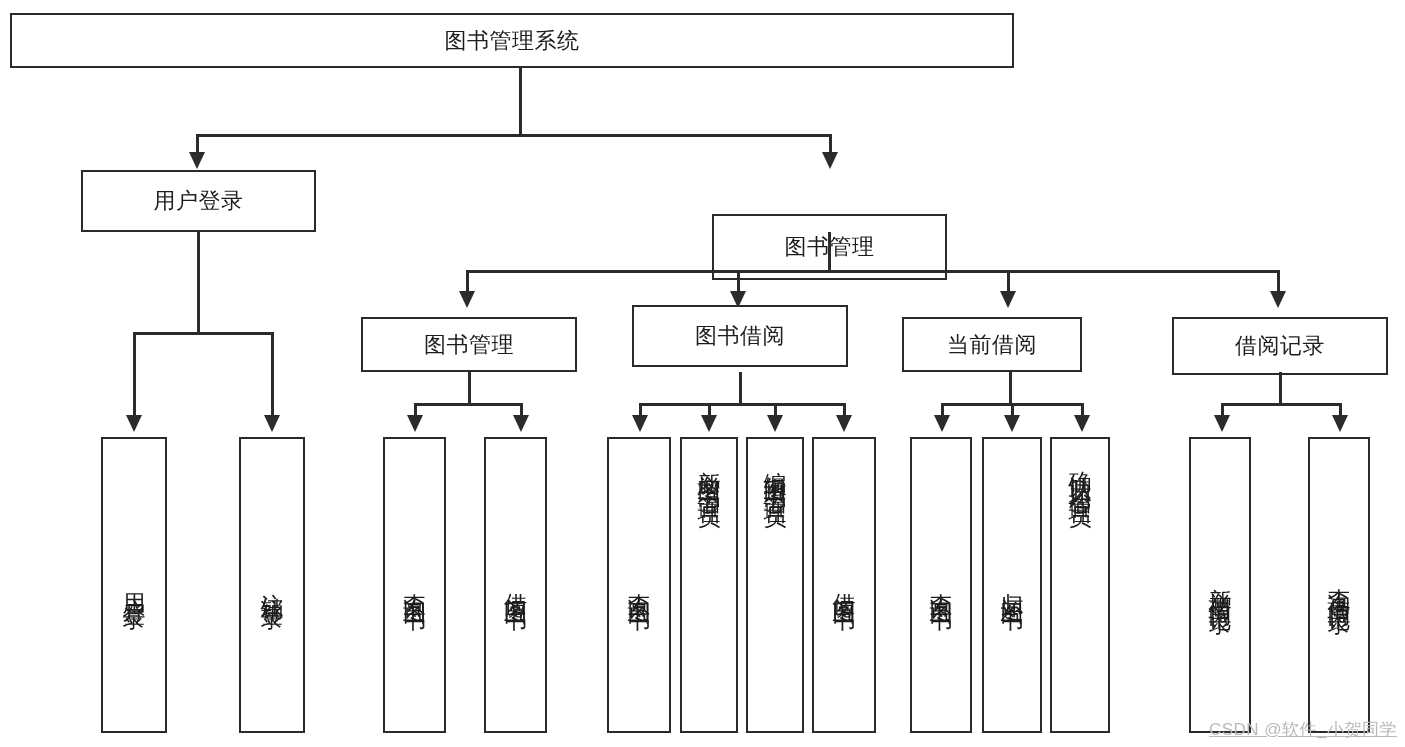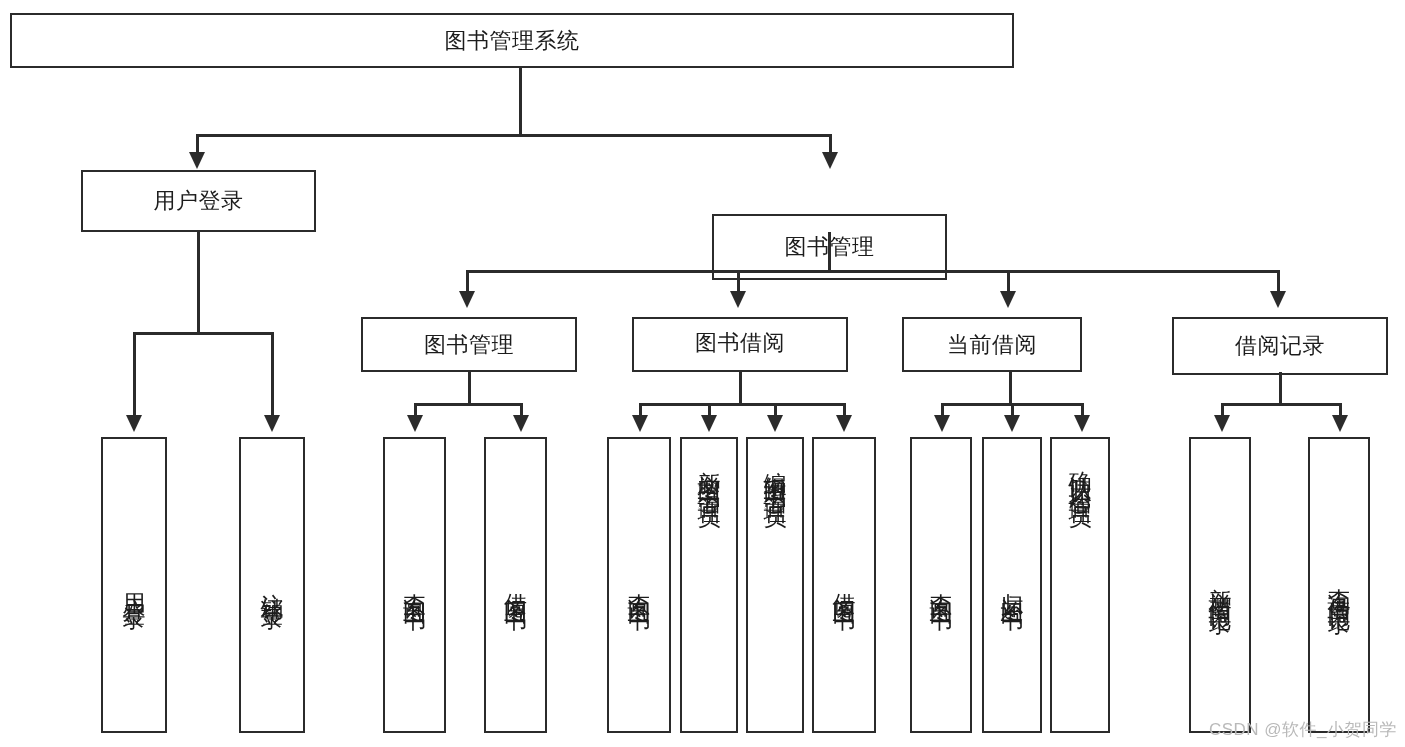--- a/index.html
+++ b/index.html
@@ -73,20 +73,21 @@
 
   #watermark {
     position: absolute;
     right: 8px;
     bottom: 6px;
     font-size: 17px;
     color: #b9b9b9;
     letter-spacing: 0.5px;
     white-space: nowrap;
     pointer-events: none;
+    text-decoration: underline;
   }
 </style>
 </head>
 <body>
 
 <div id="canvas">
 
   <div class="node" style="left:10px; top:13px; width:1004px; height:55px;">
     <span class="label">图书管理系统</span>
   </div>
@@ -127,21 +128,21 @@
 
   <div class="vline" style="left:1007px; top:270px; height:23px;"></div>
   <div class="arrow" style="left:1000px; top:291px;"></div>
 
   <div class="vline" style="left:1277px; top:270px; height:23px;"></div>
   <div class="arrow" style="left:1270px; top:291px;"></div>
 
   <div class="node" style="left:361px; top:317px; width:216px; height:55px;">
     <span class="label">图书管理</span>
   </div>
-  <div class="node" style="left:632px; top:317px; width:216px; height:55px;font-family:Liberation Mono, monospace;">
+  <div class="node" style="left:632px; top:305px; width:216px; height:62px;">
     <span class="label">图书借阅</span>
   </div>
   <div class="node" style="left:902px; top:317px; width:180px; height:55px;">
     <span class="label">当前借阅</span>
   </div>
   <div class="node" style="left:1172px; top:317px; width:216px; height:58px;">
     <span class="label">借阅记录</span>
   </div>
 
   <div class="vline" style="left:468px; top:372px; height:32px;"></div>

